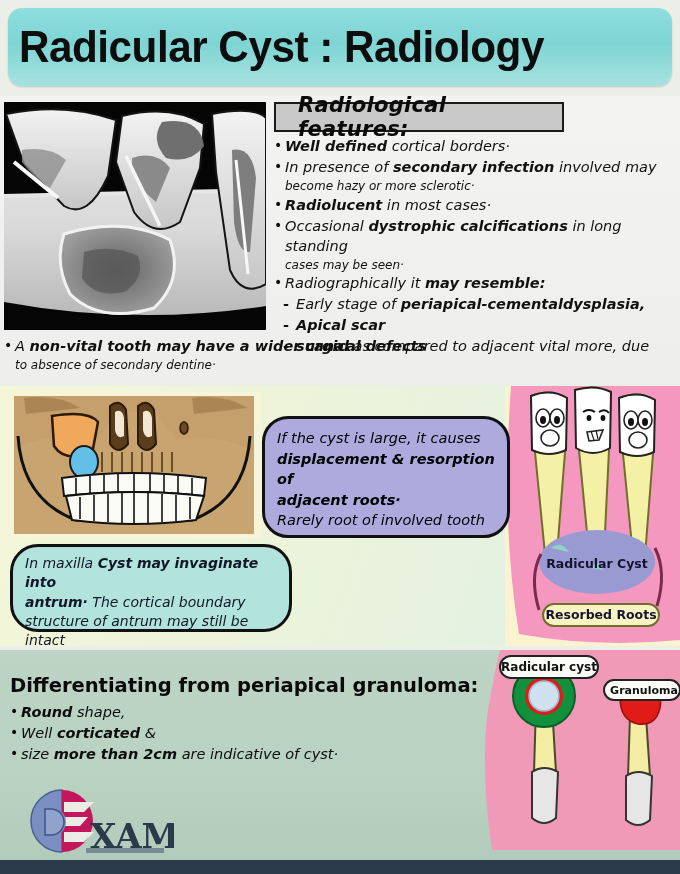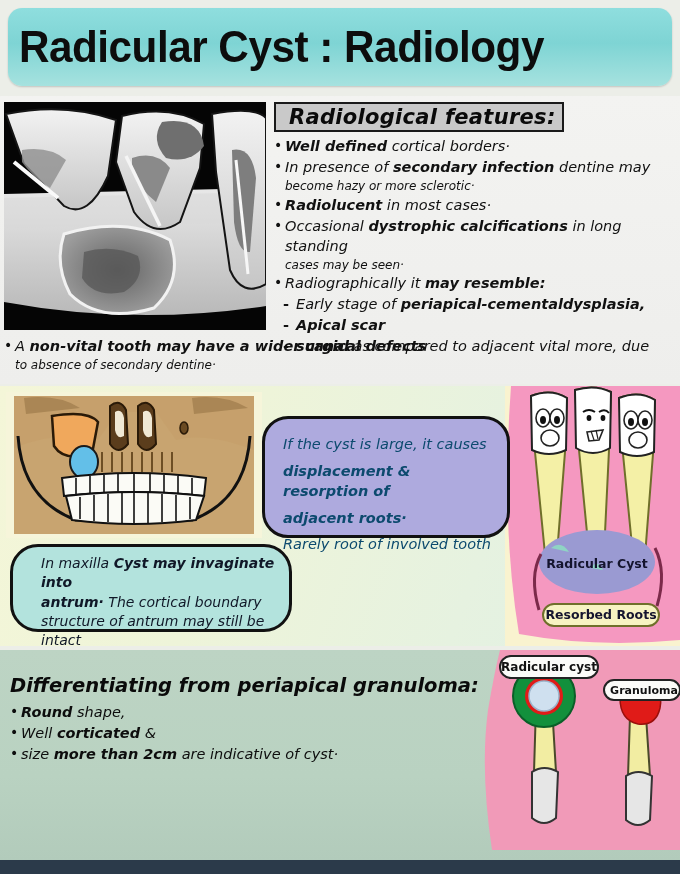--- a/index.html
+++ b/index.html
@@ -43,21 +43,21 @@
   }
   .xray{
     position:absolute;left:4px;top:6px;width:262px;height:228px;
     background:#000;overflow:hidden;
   }
   .xray svg{display:block;}
 
   .feat-box{
     position:absolute;left:274px;top:6px;width:290px;height:30px;
     background:#c9c9c9;border:2px solid #1a1a1a;
-    display:flex;align-items:center;padding-left:13px;box-sizing:border-box;
+    display:flex;align-items:center;padding-left:22px;box-sizing:border-box;
   }
   .feat-box span{
     font-family:"DejaVu Sans",sans-serif;font-style:italic;font-weight:700;
     font-size:21px;color:#0a0a0a;letter-spacing:.3px;
   }
   .feat-list{
     position:absolute;left:274px;top:40px;width:400px;
   }
   .wide-bullet{
     position:absolute;left:4px;top:240px;width:672px;
@@ -85,49 +85,49 @@
   .jaw{
     position:absolute;left:6px;top:6px;width:256px;height:146px;
     overflow:hidden;background:#f4f4d9;
   }
   .lav-box{
     position:absolute;left:262px;top:30px;width:248px;height:122px;
     background:#aeaade;border:3px solid #111;border-radius:26px 26px 26px 26px;
     box-sizing:border-box;padding:9px 10px 0 12px;z-index:6;
   }
   .lav-box p{
-    margin:6px;font-family:"DejaVu Sans",sans-serif;font-style:italic;
-    font-size:14.5px;line-height:1.42;color:#0c4a6e;
+    margin:0;font-family:"DejaVu Sans",sans-serif;font-style:italic;
+    font-size:14.5px;line-height:1.42;color:#000000;
   }
   .lav-box b{font-weight:700;}
   .mint-box{
     position:absolute;left:10px;top:158px;width:282px;height:88px;
     background:#b3e3dd;border:3px solid #111;border-radius:28px;
-    box-sizing:border-box;padding:7px 8px 0 28px;z-index:6;
+    box-sizing:border-box;padding:7px 8px 0 12px;z-index:6;
   }
   .mint-box p{
     margin:0;font-family:"DejaVu Sans",sans-serif;font-style:italic;
     font-size:14px;line-height:1.38;color:#101828;
   }
   .mint-box b{font-weight:700;}
 
   .pink-panel{
     position:absolute;left:505px;top:0;width:175px;height:260px;
     background:#f598c0;overflow:hidden;
   }
 
   
   .sec3{
     position:absolute;left:0;top:650px;width:680px;height:210px;
     background:linear-gradient(180deg,#bdd4c4 0%,#b9d2c1 60%,#b2cbbb 100%);
     z-index:4;
   }
   .diff-title{
     position:absolute;left:10px;top:24px;
-    font-family:"DejaVu Sans",sans-serif;font-style:italic;font-weight:700;
+    font-family:"DejaVu Sans",sans-serif;font-weight:700;
     font-size:19.5px;color:#0a0a0a;
   }
   .diff-list{position:absolute;left:10px;top:52px;width:420px;}
   .diff-list .bul{font-size:14.5px;color:#0d0d0d;}
 
   .pink-panel2{
     position:absolute;left:478px;top:0;width:202px;height:210px;
     overflow:hidden;
   }
 
@@ -211,21 +211,21 @@
 
     <div class="feat-list">
 
       <div class="bul">
         <span class="dot">•</span>
         <span class="txt"><b>Well defined</b><span> cortical borders·</span></span>
       </div>
 
       <div class="bul">
         <span class="dot">•</span>
-        <span class="txt"><span>In presence of </span><b>secondary infection</b><span> dentine may</span></span>
+        <span class="txt"><span>In presence of </span><b>secondary infection</b><span> involved may</span></span>
       </div>
       <div class="cont">become hazy or more sclerotic·</div>
 
       <div class="bul">
         <span class="dot">•</span>
         <span class="txt"><b>Radiolucent</b><span> in most cases·</span></span>
       </div>
 
       <div class="bul">
         <span class="dot">•</span>
@@ -413,15 +413,31 @@
 
         <path d="M152 66 L168 66 L172 126 Q162 138 150 126 Z" fill="#f2eda2" stroke="#4a4a2a" stroke-width="2"></path>
         <path d="M148 126 Q160 118 174 126 L172 170 Q160 180 148 170 Z" fill="#e6e6e6" stroke="#333" stroke-width="2"></path>
         <path d="M142 48 Q152 26 168 32 Q186 36 182 58 Q178 76 160 74 Q142 70 142 48 Z" fill="#e01b18" stroke="#9a0f0c" stroke-width="1.5"></path>
         <rect x="126" y="30" width="76" height="20" rx="10" fill="#fbfbf8" stroke="#222" stroke-width="2"></rect>
         <text x="166" y="44" text-anchor="middle" font-size="11" font-weight="700" font-family="DejaVu Sans, sans-serif" fill="#111">Granuloma</text>
       </svg>
     </div>
   </div>
 
+  <div class="logo">
+    <svg width="160" height="70" viewBox="0 0 160 70">
+
+      <path d="M48 4 A31 31 0 1 0 48 66 Z" fill="#7b90c0" stroke="#4a5f96" stroke-width="1.5"></path>
+      <path d="M48 4 A31 31 0 0 1 48 66 Z" fill="#c2185b"></path>
+
+      <path d="M50 16 H80 L70 26 H50 Z" fill="#ecece6"></path>
+      <path d="M50 31 H74 L66 40 H50 Z" fill="#ecece6"></path>
+      <path d="M50 46 H80 L70 56 H50 Z" fill="#ecece6"></path>
+
+      <path d="M30 22 L38 22 A14 14 0 0 1 38 50 L30 50 Z" fill="#7b90c0" stroke="#3e5punk" stroke-width="0"></path>
+      <path d="M31 23 L37 23 A13 13 0 0 1 37 49 L31 49 Z" fill="#8fa3cd" stroke="#3f5488" stroke-width="1.5"></path>
+      <text x="76" y="62" font-family="DejaVu Serif, serif" font-size="34" font-weight="700" fill="#2b3a4a">XAM</text>
+      <rect x="72" y="62" width="78" height="5" fill="#5a6f86" opacity=".7"></rect>
+    </svg>
+  </div>
 
   <div class="footer-bar"></div>
 </div>
 
 </body></html>

